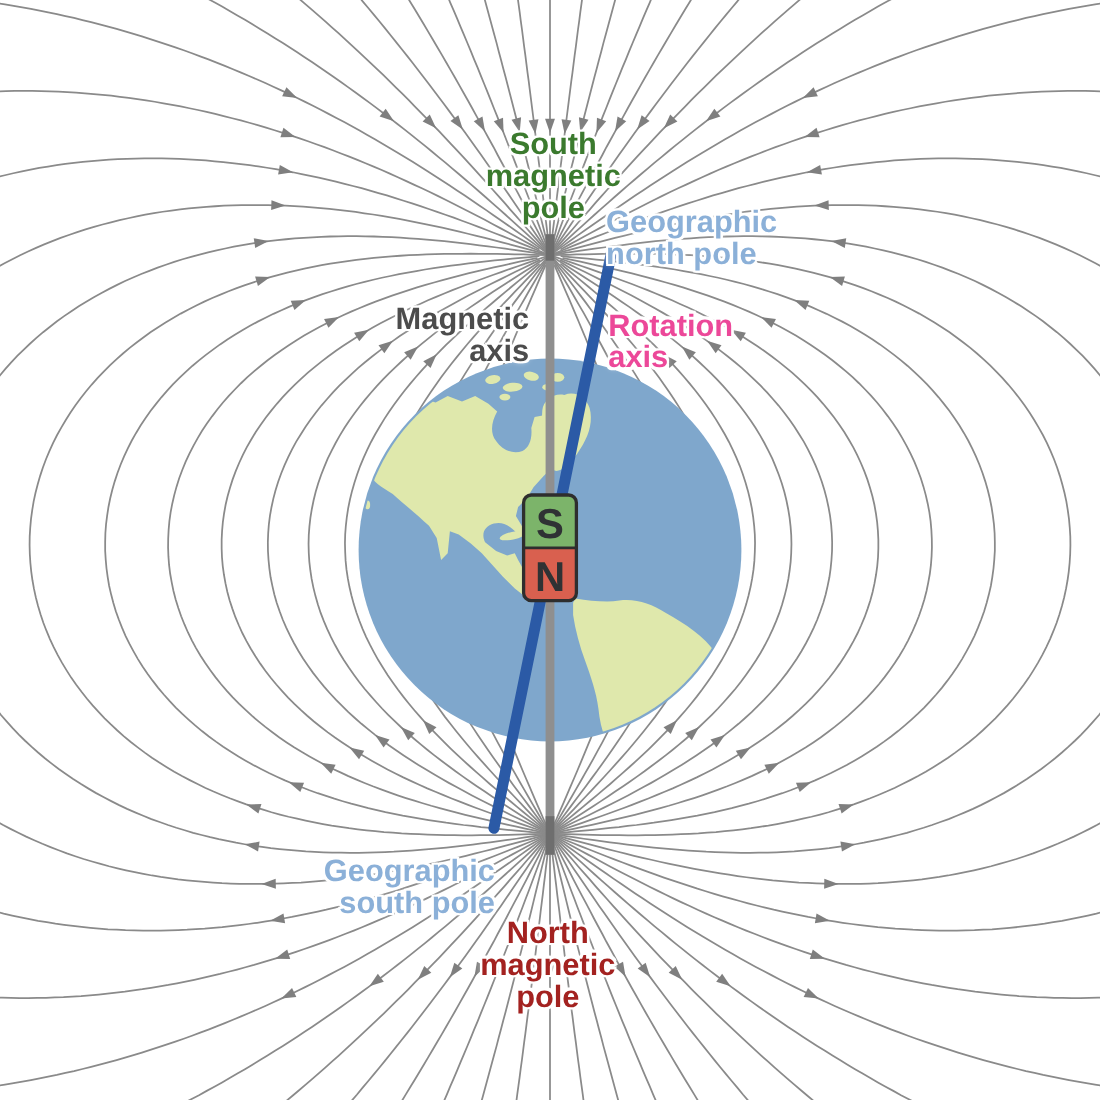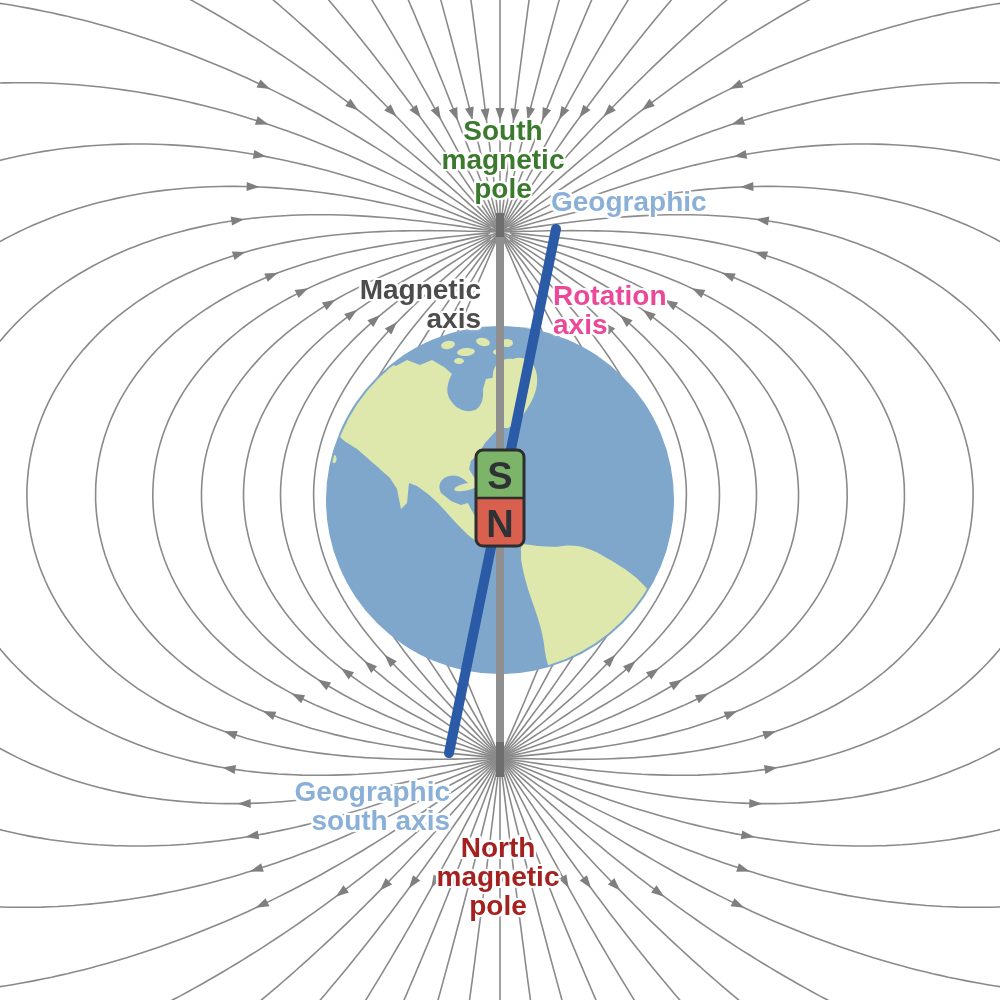--- a/index.html
+++ b/index.html
@@ -225,35 +225,36 @@
   </svg>
 
   <div class="lbl center" style="left: 503px; top: 100px; color: rgb(59, 122, 46);">
     <div>South</div>
     <div>magnetic</div>
     <div>pole</div>
   </div>
 
   <div class="lbl" style="left: 551px; top: 171px; color: rgb(139, 176, 216);">
     <div>Geographic</div>
+    <div>north pole</div>
   </div>
 
   <div class="lbl right" style="left: 481px; top: 259px; color: rgb(76, 76, 76);">
     <div>Magnetic</div>
     <div>axis</div>
   </div>
 
   <div class="lbl" style="left: 553px; top: 265px; color: #ec4899;">
     <div>Rotation</div>
     <div>axis</div>
   </div>
 
   <div class="lbl right" style="left: 450px; top: 761px; color: rgb(139, 176, 216);">
     <div>Geographic</div>
-    <div>south axis</div>
+    <div>south pole</div>
   </div>
 
   <div class="lbl center" style="left: 498px; top: 817px; color: rgb(163, 34, 32);">
     <div>North</div>
     <div>magnetic</div>
     <div>pole</div>
   </div>
 </div>
 
 </body></html>

